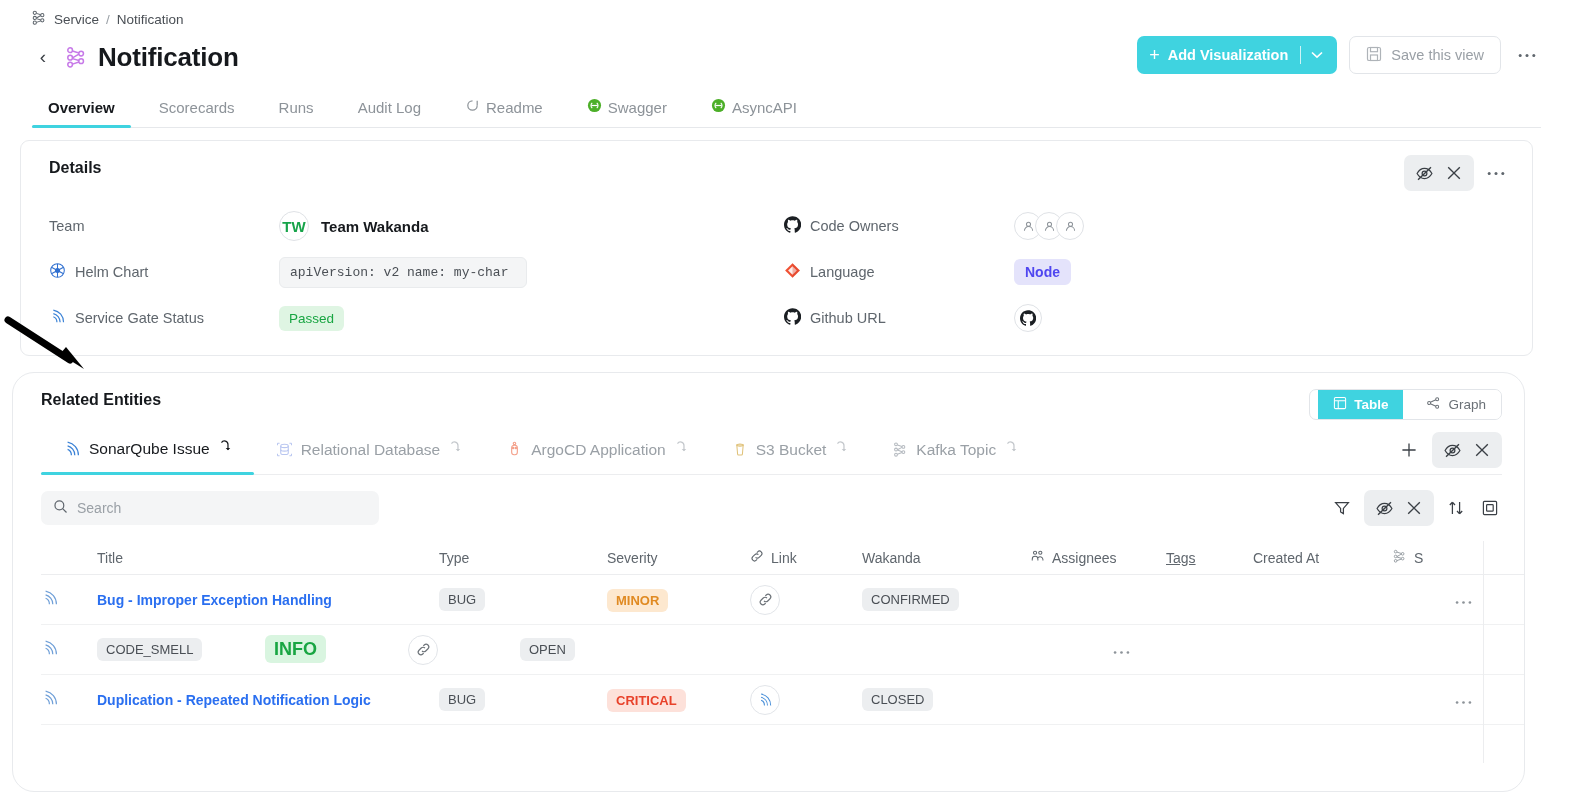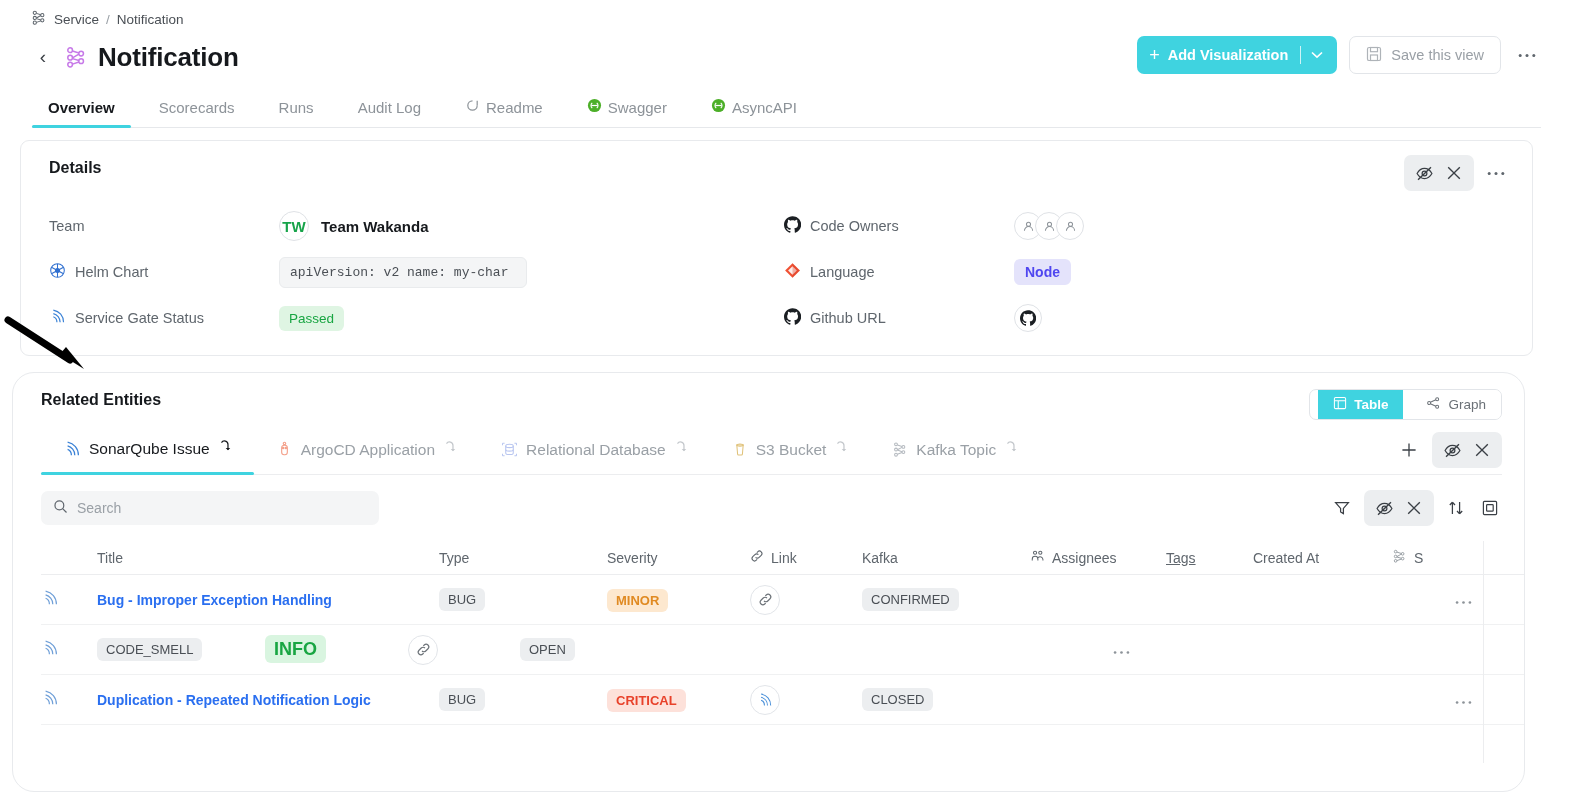--- a/index.html
+++ b/index.html
@@ -515,45 +515,45 @@
         <span>SonarQube Issue</span>
         <span>
           <svg width="14" height="14" viewBox="0 0 16 16" fill="none" stroke="#16191d" stroke-width="1.4">
               <path d="M4 3 a4 4 0 0 1 7.4 2.1 V11"></path>
               <path d="M8.8 9 L11.4 11.8 L14 9" fill="#16191d" stroke="none"></path>
             </svg>
         </span>
       </div>
       <div class="ent-tab">
         <span>
+          <svg width="17" height="17" viewBox="0 0 18 18" fill="none" stroke="#b9c6f0" stroke-width="1.1">
+              <ellipse cx="9" cy="5.2" rx="4" ry="1.8"></ellipse>
+              <path d="M5 5.2 V12.6 c0 1 1.8 1.8 4 1.8 s4-.8 4-1.8 V5.2"></path>
+              <path d="M5 8.9 c0 1 1.8 1.8 4 1.8 s4-.8 4-1.8"></path>
+              <path d="M1.6 2.4 h2.2 M1.6 2.4 v2.2 M16.4 2.4 h-2.2 M16.4 2.4 v2.2 M1.6 15.6 h2.2 M1.6 15.6 v-2.2 M16.4 15.6 h-2.2 M16.4 15.6 v-2.2"></path>
+            </svg>
+        </span>
+        <span>Relational Database</span>
+        <span>
+          <svg width="14" height="14" viewBox="0 0 16 16" fill="none" stroke="#c4c8cc" stroke-width="1.4">
+              <path d="M4 3 a4 4 0 0 1 7.4 2.1 V11"></path>
+              <path d="M8.8 9 L11.4 11.8 L14 9" fill="#c4c8cc" stroke="none"></path>
+            </svg>
+        </span>
+      </div>
+      <div class="ent-tab">
+        <span>
           <svg width="17" height="17" viewBox="0 0 18 18" fill="none" stroke="#f4a08a" stroke-width="1.2">
               <rect x="6" y="4.5" width="6" height="10" rx="2.6"></rect>
               <circle cx="9" cy="2.6" r="1.3"></circle>
               <circle cx="7.6" cy="7.4" r="0.7" fill="#f4a08a"></circle>
               <circle cx="10.4" cy="7.4" r="0.7" fill="#f4a08a"></circle>
             </svg>
         </span>
         <span>ArgoCD Application</span>
-        <span>
-          <svg width="14" height="14" viewBox="0 0 16 16" fill="none" stroke="#c4c8cc" stroke-width="1.4">
-              <path d="M4 3 a4 4 0 0 1 7.4 2.1 V11"></path>
-              <path d="M8.8 9 L11.4 11.8 L14 9" fill="#c4c8cc" stroke="none"></path>
-            </svg>
-        </span>
-      </div>
-      <div class="ent-tab">
-        <span>
-          <svg width="17" height="17" viewBox="0 0 18 18" fill="none" stroke="#b9c6f0" stroke-width="1.1">
-              <ellipse cx="9" cy="5.2" rx="4" ry="1.8"></ellipse>
-              <path d="M5 5.2 V12.6 c0 1 1.8 1.8 4 1.8 s4-.8 4-1.8 V5.2"></path>
-              <path d="M5 8.9 c0 1 1.8 1.8 4 1.8 s4-.8 4-1.8"></path>
-              <path d="M1.6 2.4 h2.2 M1.6 2.4 v2.2 M16.4 2.4 h-2.2 M16.4 2.4 v2.2 M1.6 15.6 h2.2 M1.6 15.6 v-2.2 M16.4 15.6 h-2.2 M16.4 15.6 v-2.2"></path>
-            </svg>
-        </span>
-        <span>Relational Database</span>
         <span>
           <svg width="14" height="14" viewBox="0 0 16 16" fill="none" stroke="#c4c8cc" stroke-width="1.4">
               <path d="M4 3 a4 4 0 0 1 7.4 2.1 V11"></path>
               <path d="M8.8 9 L11.4 11.8 L14 9" fill="#c4c8cc" stroke="none"></path>
             </svg>
         </span>
       </div>
       <div class="ent-tab">
         <span>
           <svg width="16" height="17" viewBox="0 0 18 18" fill="none" stroke="#e0c27a" stroke-width="1.15">
@@ -670,21 +670,21 @@
         <div class="c-link th">
           <span>
             <svg width="14" height="14" viewBox="0 0 16 16" fill="none" stroke="#5f666d" stroke-width="1.2">
                 <path d="M6.4 9.6 a2.8 2.8 0 0 0 4 0 l2.4-2.4 a2.8 2.8 0 0 0 -4-4 l-1 1"></path>
                 <path d="M9.6 6.4 a2.8 2.8 0 0 0 -4 0 L3.2 8.8 a2.8 2.8 0 0 0 4 4 l1-1"></path>
               </svg>
           </span>
           <span>Link</span>
         </div>
         <div class="c-status th">
-          <span>Kafka</span>
+          <span>Wakanda</span>
         </div>
         <div class="c-assign th">
           <span>
             <svg width="15" height="15" viewBox="0 0 16 16" fill="none" stroke="#5f666d" stroke-width="1.1">
                 <circle cx="5.4" cy="4" r="1.7"></circle>
                 <circle cx="11" cy="4" r="1.7"></circle>
                 <path d="M2.4 12.2 v-1.4 a3 3 0 0 1 6 0 v1.4 M8.6 9.2 a3 3 0 0 1 5.2 2 v1"></path>
               </svg>
           </span>
           <span>Assignees</span>

